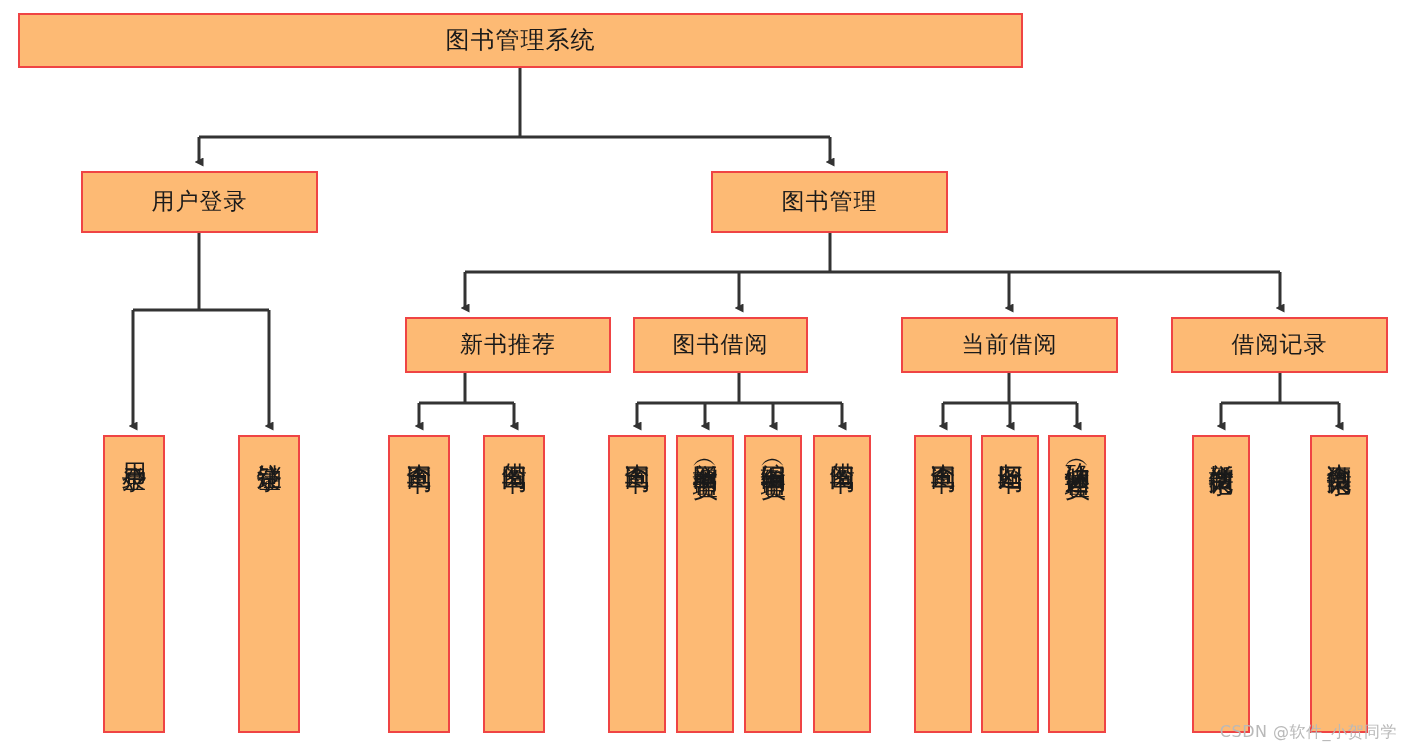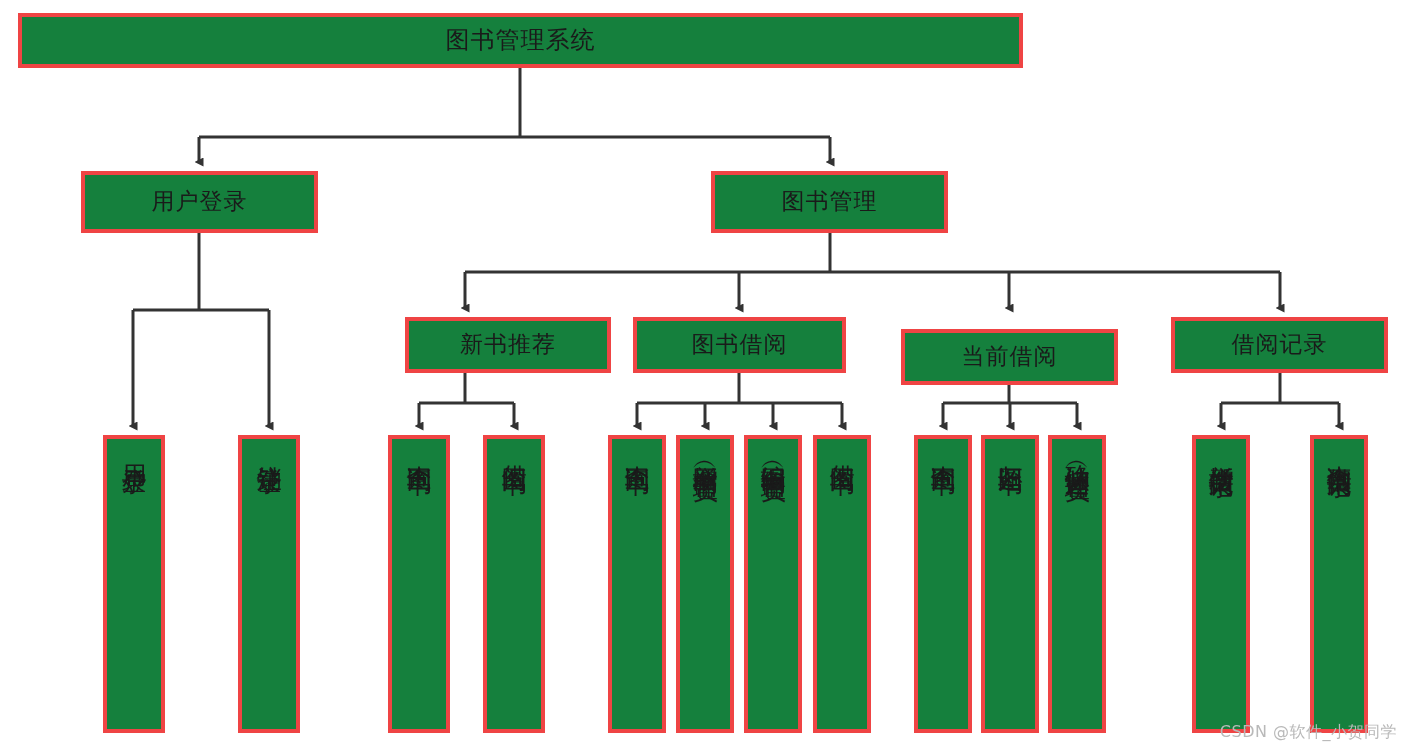--- a/index.html
+++ b/index.html
@@ -20,22 +20,22 @@
     position: absolute;
     left: 0;
     top: 0;
     width: 1405px;
     height: 747px;
     pointer-events: none;
   }
   .node {
     position: absolute;
     box-sizing: border-box;
-    background: #15803d;
-    border: 4px solid #ef4444;
+    background: #fdba74;
+    border: 2px solid #ef4444;
     display: flex;
     align-items: center;
     justify-content: center;
     color: #1a1a1a;
   }
   .node.horiz {
     font-size: 23px;
     letter-spacing: 1px;
     line-height: 1.2;
   }
@@ -130,24 +130,24 @@
   <div class="node horiz" style="left: 81px; top: 171px; width: 237px; height: 62px;">
     <span>用户登录</span>
   </div>
   <div class="node horiz" style="left: 711px; top: 171px; width: 237px; height: 62px;">
     <span>图书管理</span>
   </div>
 
   <div class="node horiz" style="left: 362px; top: 317px; width: 206px; height: 56px; margin-left: 43px;">
     <span>新书推荐</span>
   </div>
-  <div class="node horiz" style="left: 633px; top: 317px; width: 213px; height: 56px;">
+  <div class="node horiz" style="left: 633px; top: 317px; width: 175px; height: 56px;">
     <span>图书借阅</span>
   </div>
-  <div class="node horiz" style="left: 901px; top: 317px; width: 217px; height: 56px; margin-top: 12px;">
+  <div class="node horiz" style="left: 901px; top: 317px; width: 217px; height: 56px;">
     <span>当前借阅</span>
   </div>
   <div class="node horiz" style="left: 1171px; top: 317px; width: 217px; height: 56px;">
     <span>借阅记录</span>
   </div>
 
   <div class="node vert" style="left: 103px; top: 435px; width: 62px; height: 298px;">
     <span class="vtext">用户登录</span>
   </div>
   <div class="node vert" style="left: 238px; top: 435px; width: 62px; height: 298px;">

